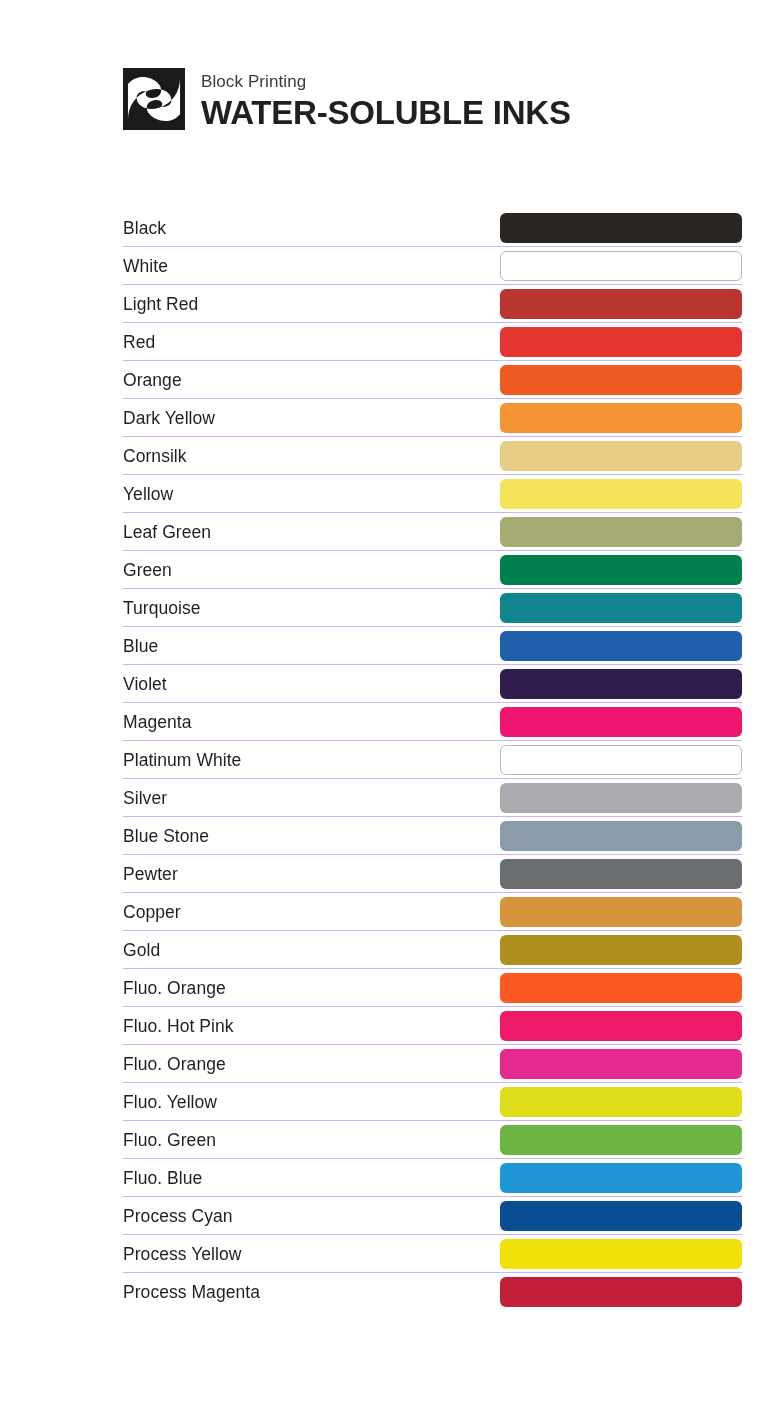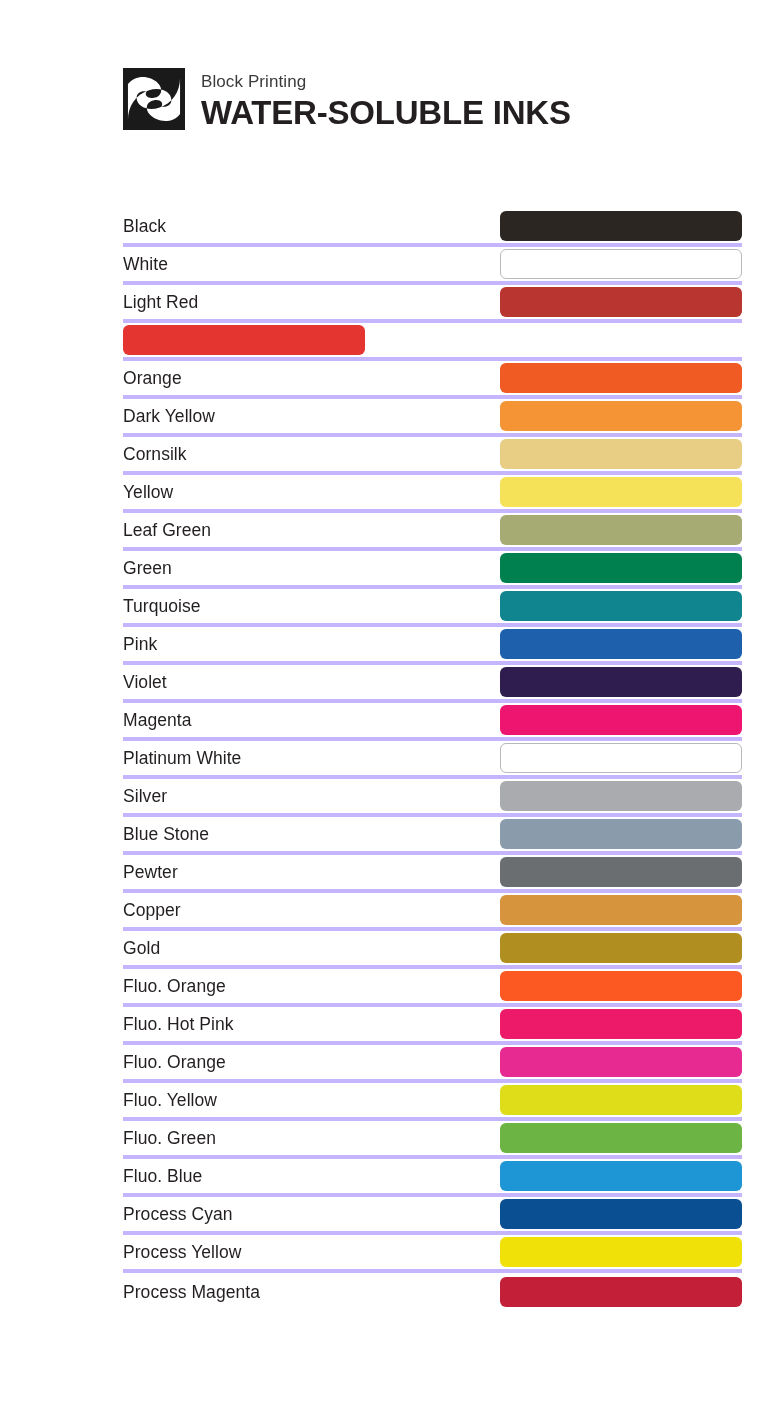--- a/index.html
+++ b/index.html
@@ -67,21 +67,21 @@
     position: absolute;
     left: 75px;
     top: 209px;
     width: 619px;
   }
   .swatch-row {
     position: relative;
     height: 38px;
     display: flex;
     align-items: center;
-    border-bottom: 4px solid #c4b5fd;
+    border-bottom: 1px solid #c4b5fd;
     box-sizing: border-box;
   }
   .swatch-row:last-child {
     border-bottom: none;
   }
   .swatch-label {
     font-size: 17.5px;
     line-height: 20px;
     color: #231f20;
     font-weight: 400;
@@ -125,20 +125,21 @@
       </div>
       <div class="swatch-row">
         <div class="swatch-label">White</div>
         <div class="swatch-chip outlined"></div>
       </div>
       <div class="swatch-row">
         <div class="swatch-label">Light Red</div>
         <div class="swatch-chip" style="background: rgb(185, 53, 48);"></div>
       </div>
       <div class="swatch-row">
+        <div class="swatch-label">Red</div>
         <div class="swatch-chip" style="background: rgb(228, 53, 48);"></div>
       </div>
       <div class="swatch-row">
         <div class="swatch-label">Orange</div>
         <div class="swatch-chip" style="background: rgb(240, 90, 35);"></div>
       </div>
       <div class="swatch-row">
         <div class="swatch-label">Dark Yellow</div>
         <div class="swatch-chip" style="background: rgb(245, 148, 52);"></div>
       </div>
@@ -156,21 +157,21 @@
       </div>
       <div class="swatch-row">
         <div class="swatch-label">Green</div>
         <div class="swatch-chip" style="background: rgb(0, 128, 79);"></div>
       </div>
       <div class="swatch-row">
         <div class="swatch-label">Turquoise</div>
         <div class="swatch-chip" style="background: rgb(16, 133, 143);"></div>
       </div>
       <div class="swatch-row">
-        <div class="swatch-label">Pink</div>
+        <div class="swatch-label">Blue</div>
         <div class="swatch-chip" style="background: rgb(31, 96, 173);"></div>
       </div>
       <div class="swatch-row">
         <div class="swatch-label">Violet</div>
         <div class="swatch-chip" style="background: rgb(46, 29, 78);"></div>
       </div>
       <div class="swatch-row">
         <div class="swatch-label">Magenta</div>
         <div class="swatch-chip" style="background: rgb(237, 21, 112);"></div>
       </div>

